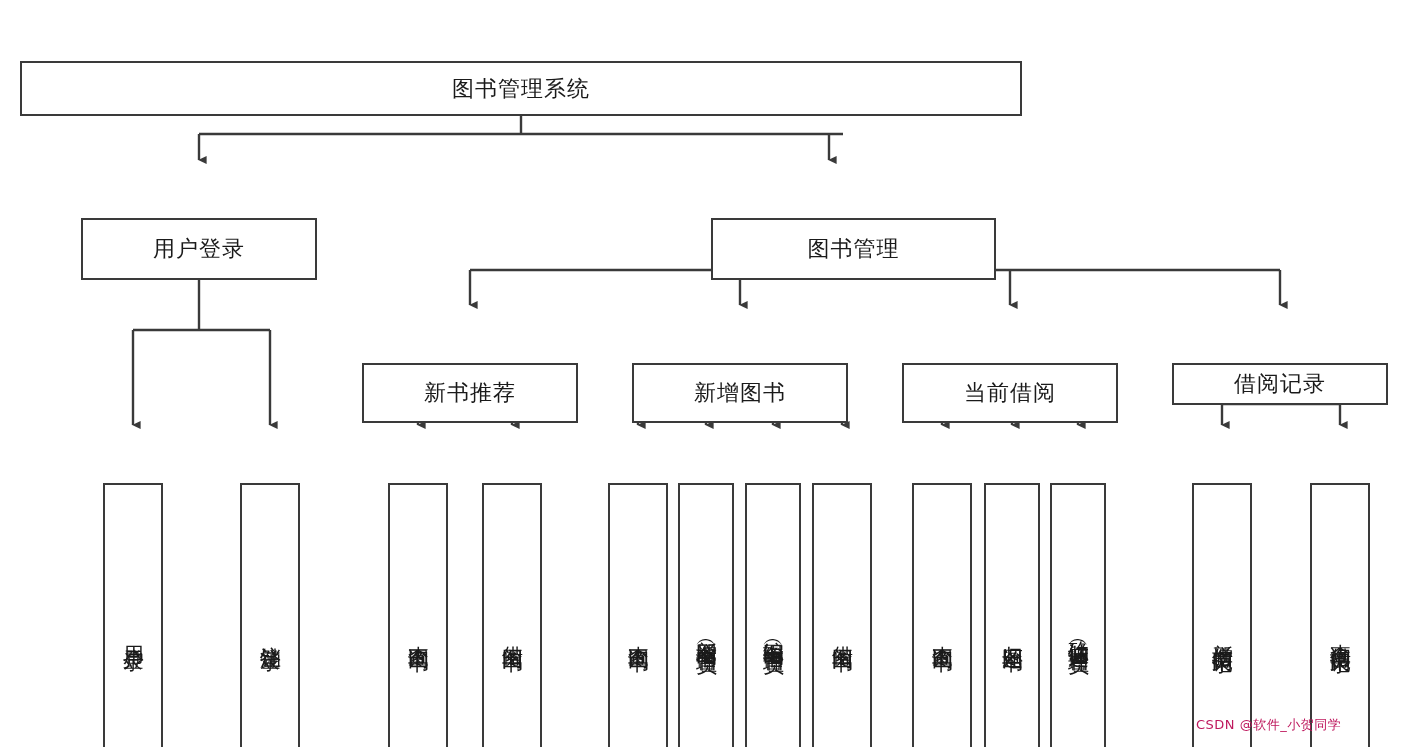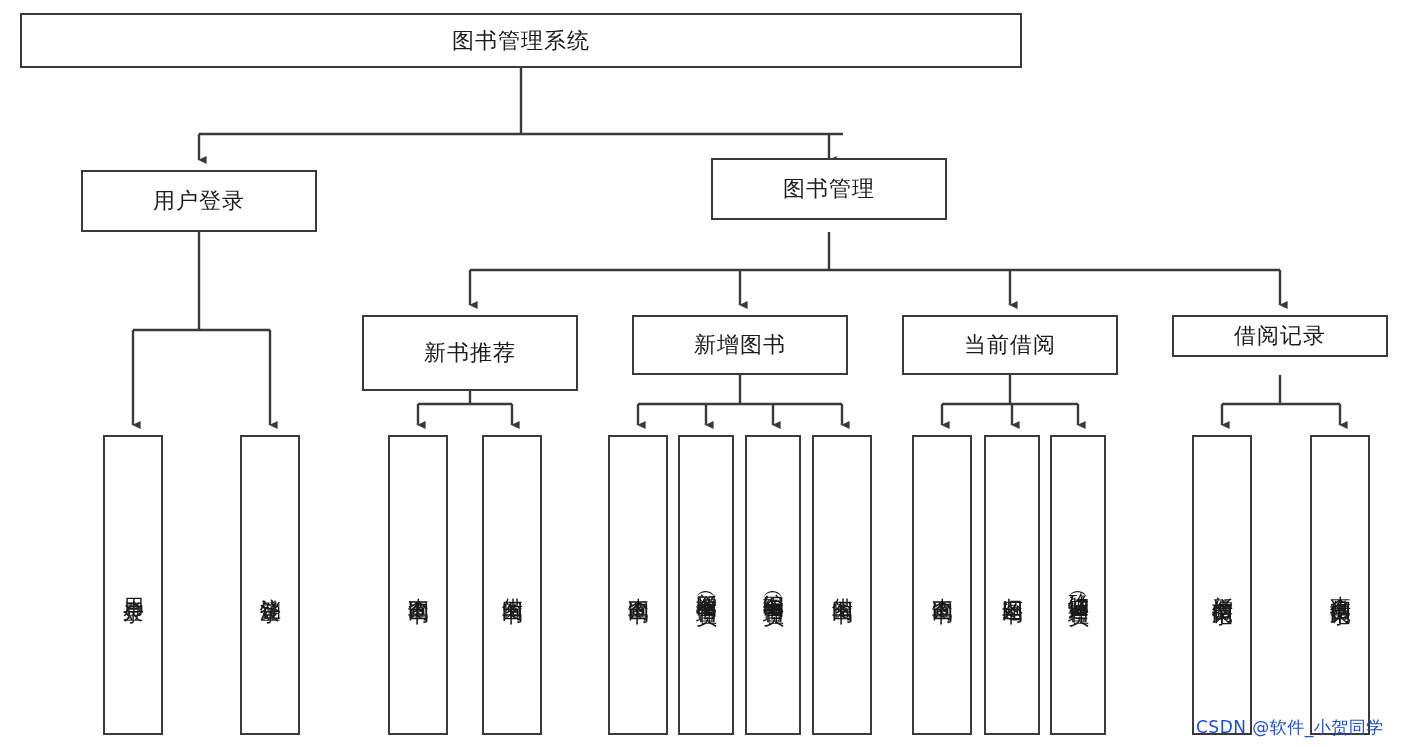--- a/index.html
+++ b/index.html
@@ -26,20 +26,21 @@
   }
   .node {
     position: absolute;
     box-sizing: border-box;
     background: #ffffff;
     border: 2px solid #3a3a3a;
     display: flex;
     align-items: center;
     justify-content: center;
     color: #1a1a1a;
+    margin-top: 48px;
   }
   .node.horiz {
     font-size: 22px;
     letter-spacing: 1px;
   }
   .node.vert {
     writing-mode: vertical-rl;
     text-orientation: upright;
     font-size: 21px;
     line-height: 1.28;
@@ -47,22 +48,22 @@
     padding: 6px 0;
     text-align: center;
   }
   .node.vert .vtxt {
     writing-mode: vertical-rl;
     text-orientation: upright;
     display: block;
   }
   .watermark {
     position: absolute;
-    font-size: 17px;
-    color: #1d4ed8;
+    font-size: 13px;
+    color: #be185d;
     letter-spacing: 0.5px;
     white-space: nowrap;
     font-family: "DejaVu Sans", "Liberation Sans", sans-serif;
   }
 </style>
 </head>
 <body>
 
 <div id="canvas">
 
@@ -116,25 +117,25 @@
     </g>
   </svg>
 
   <div class="node horiz" id="n-root" style="left: 20px; top: 13px; width: 1002px; height: 55px;">
     <span>图书管理系统</span>
   </div>
 
   <div class="node horiz" id="n-user-login" style="left: 81px; top: 170px; width: 236px; height: 62px;">
     <span>用户登录</span>
   </div>
-  <div class="node horiz" id="n-book-management" style="left: 711px; top: 158px; width: 236px; height: 62px;">
+  <div class="node horiz" id="n-book-management" style="left: 711px; top: 170px; width: 285px; height: 62px;">
     <span>图书管理</span>
   </div>
 
-  <div class="node horiz" id="n-new-book-recommend" style="left: 362px; top: 315px; width: 216px; height: 76px;">
+  <div class="node horiz" id="n-new-book-recommend" style="left: 362px; top: 315px; width: 216px; height: 60px;">
     <span>新书推荐</span>
   </div>
   <div class="node horiz" id="n-book-borrow" style="left: 632px; top: 315px; width: 216px; height: 60px;">
     <span>新增图书</span>
   </div>
   <div class="node horiz" id="n-current-borrow" style="left: 902px; top: 315px; width: 216px; height: 60px;">
     <span>当前借阅</span>
   </div>
   <div class="node horiz" id="n-borrow-record" style="left: 1172px; top: 315px; width: 216px; height: 42px;">
     <span>借阅记录</span>

